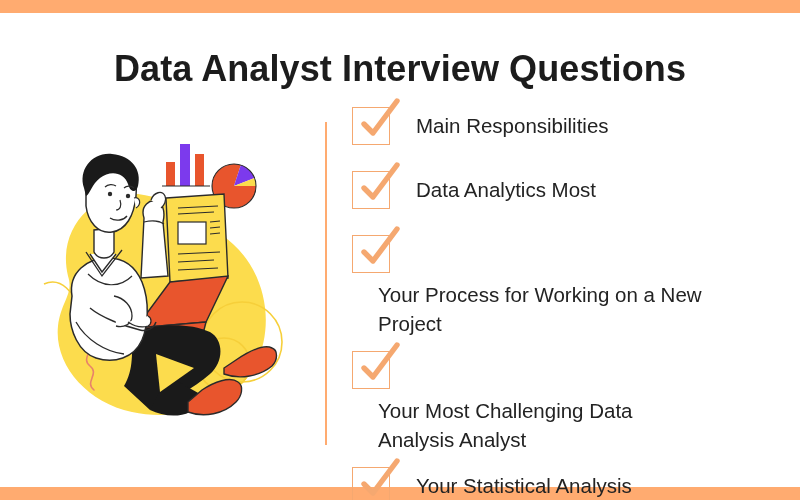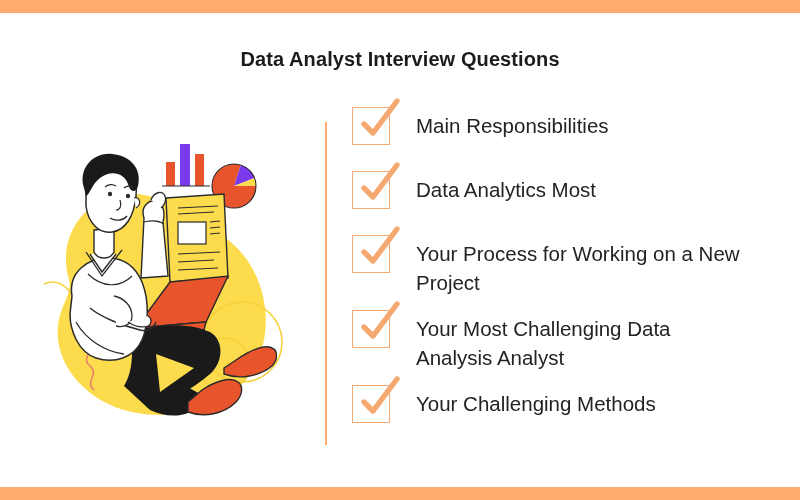--- a/index.html
+++ b/index.html
@@ -26,21 +26,21 @@
   }
   .band-top { top: 0; }
   .band-bottom { top: 487px; }
 
   .title {
     position: absolute;
     left: 0;
     top: 48px;
     width: 800px;
     text-align: center;
-    font-size: 20px;
+    font-size: 36px;
     font-weight: bold;
     color: #1c1c1c;
     letter-spacing: 0.1px;
   }
 
   .illustration {
     position: absolute;
     left: 28px;
     top: 126px;
     width: 290px;
@@ -60,21 +60,21 @@
     position: absolute;
     left: 352px;
     top: 104px;
     width: 420px;
   }
   .list-item {
     display: flex;
     align-items: flex-start;
     margin-bottom: 23px;
   }
-  .list-item.compact { margin-bottom: 10px; }
+  .list-item.compact { margin-bottom: 10px; flex-direction: column; }
   .checkbox {
     position: relative;
     flex: 0 0 auto;
     width: 38px;
     height: 38px;
     border: 1.6px solid #f5a870;
     box-sizing: border-box;
     margin-top: 3px;
   }
   .checkbox svg {
@@ -224,17 +224,17 @@
       </div>
       <div class="item-label">Your Most Challenging Data Analysis Analyst</div>
     </div>
 
     <div class="list-item">
       <div class="checkbox">
         <svg viewBox="0 0 46 46">
           <path d="M8 25 L17 34 L41 2" fill="none" stroke="#f5a870" stroke-width="5.4" stroke-linecap="round" stroke-linejoin="round"></path>
         </svg>
       </div>
-      <div class="item-label">Your Challenging Methods</div>
+      <div class="item-label">Your Statistical Analysis</div>
     </div>
 
   </div>
 </div>
 
 </body></html>

